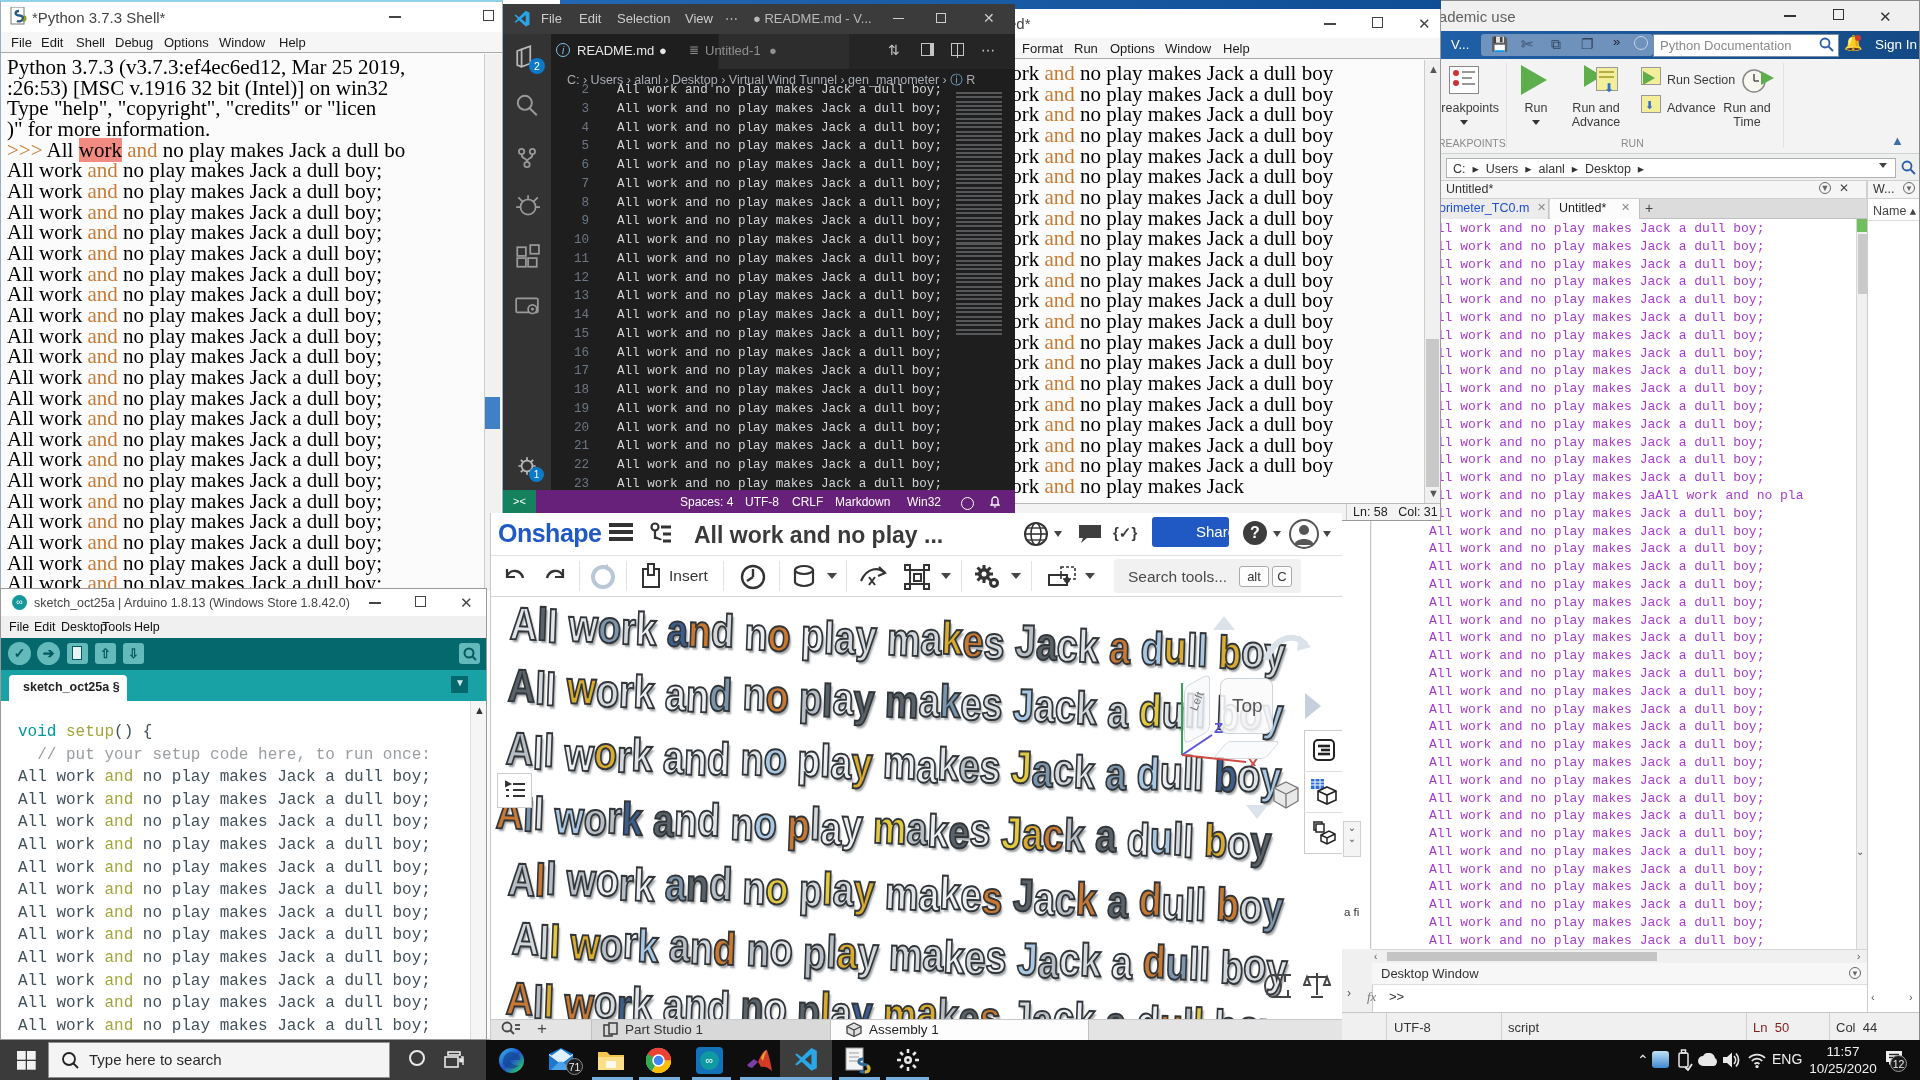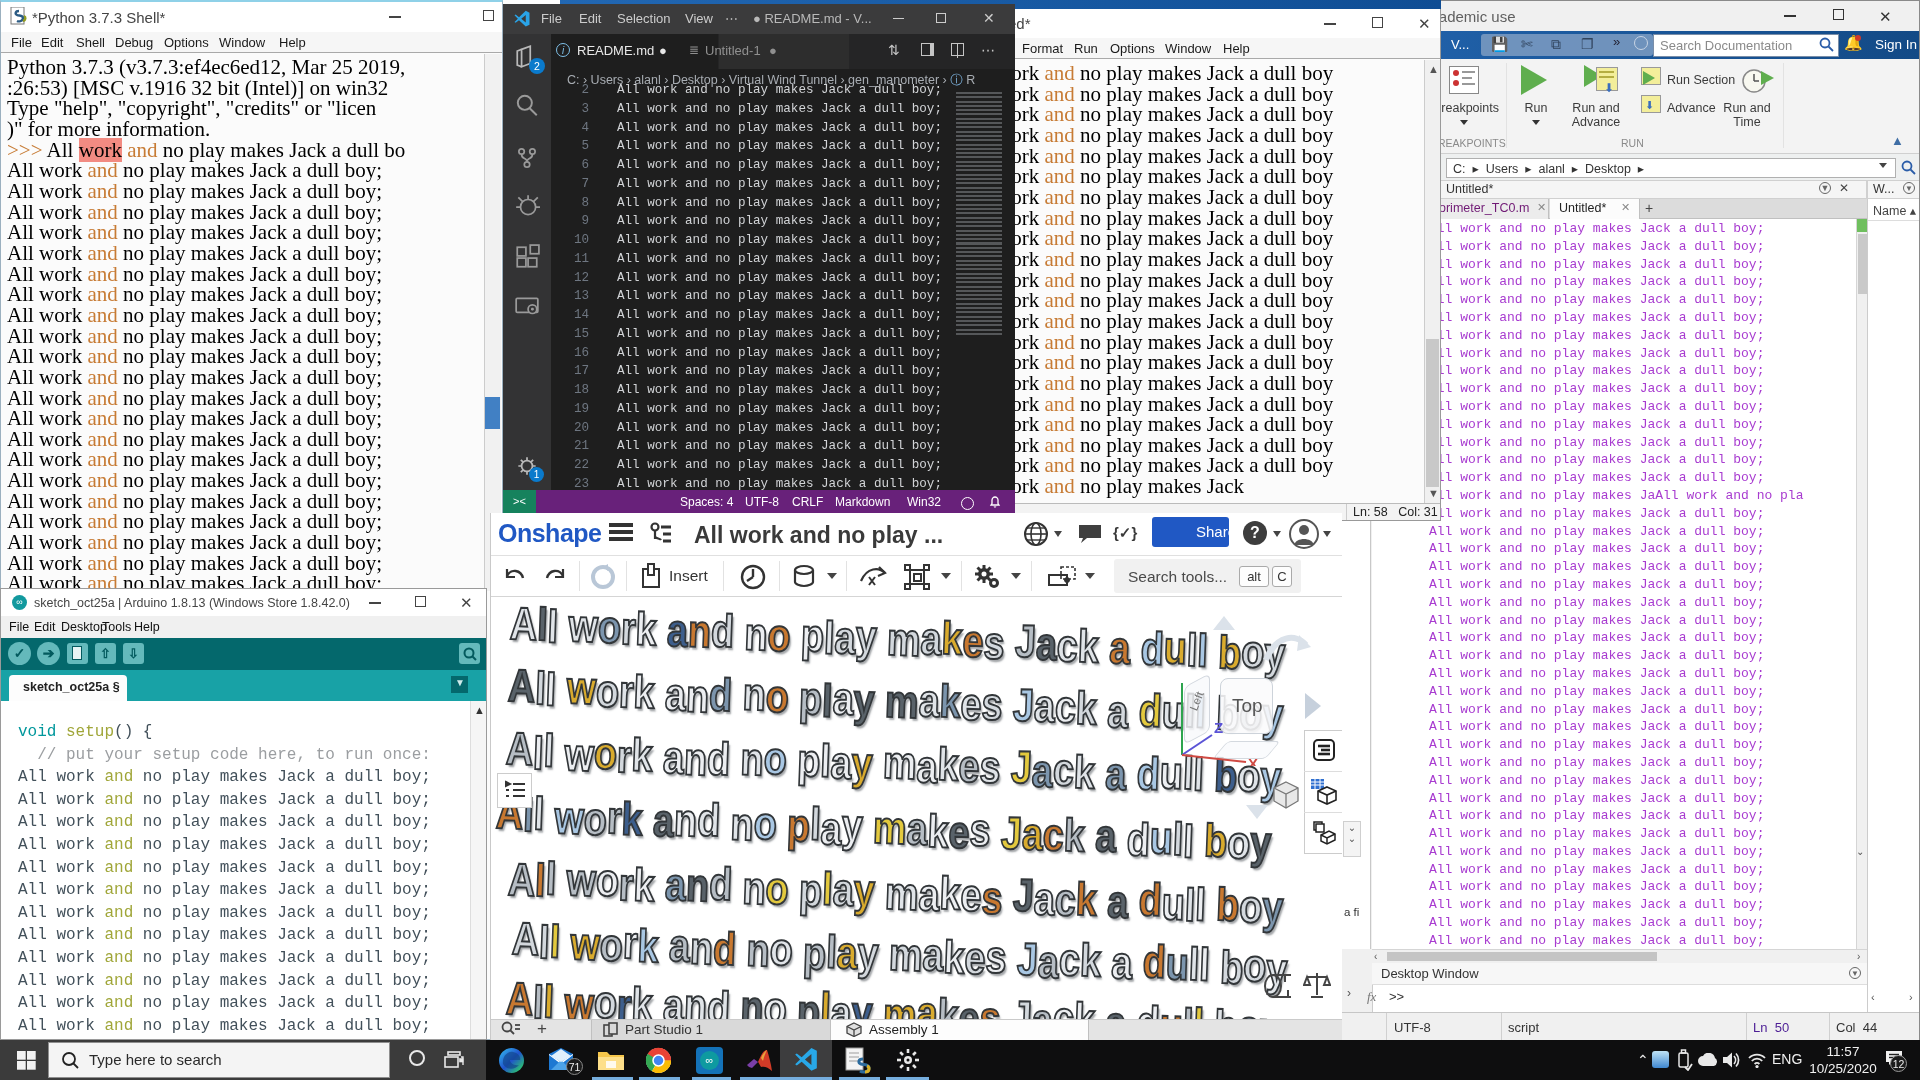--- a/index.html
+++ b/index.html
@@ -109,21 +109,21 @@
     <div class="qbar"></div>
     <div class="abs" style="left:110px;top:36px;font-size:13px;color:#fff;">V...</div>
     <div class="abs" style="left:140px;top:33px;width:172px;height:22px;background:#7e9cc2;border-radius:3px;opacity:.85;"></div>
     <div class="abs" style="left:150px;top:35px;font-size:14px;color:#30435c;">💾</div>
     <div class="abs" style="left:180px;top:35px;font-size:14px;color:#30435c;">✄</div>
     <div class="abs" style="left:210px;top:35px;font-size:14px;color:#30435c;">⧉</div>
     <div class="abs" style="left:240px;top:35px;font-size:14px;color:#30435c;">❐</div>
     <div class="abs" style="left:272px;top:33px;font-size:13px;color:#223;">»</div>
     <div class="abs" style="left:293px;top:35px;width:14px;height:14px;border:1.5px solid #c8d4e4;border-radius:50%;"></div>
     <div class="abs" style="left:312px;top:33px;width:186px;height:23px;background:#fff;border:1px solid #7a8ea8;"></div>
-    <div class="abs" style="left:319px;top:37px;font-size:13px;color:#8a8a8a;">Search Documentation</div>
+    <div class="abs" style="left:319px;top:37px;font-size:13px;color:#8a8a8a;">Python Documentation</div>
     <svg class="abs" style="left:478px;top:36px;" width="16" height="16">
       <circle cx="6" cy="6" r="4.5" fill="none" stroke="#2a5ca8" stroke-width="1.8"></circle>
       <line x1="9.5" y1="9.5" x2="14" y2="14" stroke="#2a5ca8" stroke-width="1.8"></line>
     </svg>
     <div class="abs" style="left:503px;top:33px;font-size:15px;color:#f5c33b;">🔔</div>
     <div class="abs" style="left:514px;top:34px;width:6px;height:6px;background:#d03a2a;border-radius:50%;"></div>
     <div class="abs" style="left:534px;top:36px;font-size:13.5px;color:#fff;">Sign In</div>
 <div class="ribbon"></div>
     <div class="abs" style="left:108px;top:65px;width:30px;height:28px;background:#fff;border:1px solid #888;"></div>
     <div class="abs" style="left:112px;top:69px;width:6px;height:6px;background:#cc3333;border-radius:50%;"></div>
@@ -167,21 +167,21 @@
     <svg class="abs" style="left:560px;top:159px;" width="16" height="16">
       <circle cx="6" cy="6" r="4.5" fill="none" stroke="#2a5ca8" stroke-width="1.8"></circle>
       <line x1="9.5" y1="9.5" x2="14" y2="14" stroke="#2a5ca8" stroke-width="1.8"></line>
     </svg>
     <div class="abs" style="left:0px;top:179px;width:526px;height:19px;background:#f5f5f5;border:1px solid #d0d0d0;"></div>
     <div class="abs" style="left:105px;top:181px;font-size:12.5px;color:#333;">Untitled*</div>
     <div class="abs" style="left:478px;top:181px;width:12px;height:12px;border:1.3px solid #666;border-radius:50%;font-size:9px;color:#666;text-align:center;line-height:11px;">▼</div>
     <div class="abs" style="left:498px;top:180px;font-size:12px;color:#444;">✕</div>
     <div class="abs" style="left:0px;top:198px;width:526px;height:20px;background:#dcdcdc;border-bottom:1px solid #c0c0c0;"></div>
     <div class="abs" style="left:0px;top:198px;width:208px;height:20px;background:#ececec;border-right:1px solid #c0c0c0;"></div>
-    <div class="abs" style="left:98px;top:200px;font-size:12.5px;color:#701a75;">orimeter_TC0.m</div>
+    <div class="abs" style="left:98px;top:200px;font-size:12.5px;color:#1d4ed8;">orimeter_TC0.m</div>
     <div class="abs" style="left:196px;top:200px;font-size:11px;color:#888;">✕</div>
     <div class="abs" style="left:209px;top:198px;width:90px;height:20px;background:#fcfcfc;border-right:1px solid #c0c0c0;"></div>
     <div class="abs" style="left:218px;top:200px;font-size:12.5px;color:#222;">Untitled*</div>
     <div class="abs" style="left:280px;top:200px;font-size:11px;color:#888;">✕</div>
     <div class="abs" style="left:304px;top:199px;font-size:14px;color:#444;">+</div>
 <div class="abs" style="left:0px;top:218px;width:30px;height:730px;background:#fff;border-right:1px solid #c8c8c8;"></div>
     <div class="abs" style="left:2px;top:820px;width:18px;height:36px;background:#f4f4f4;border:1px solid #cfcfcf;font-size:10px;color:#555;text-align:center;">⌄<br>⌄</div>
     <div class="abs" style="left:3px;top:905px;font-size:11.5px;color:#333;text-align:center;">a fi</div>
     <div class="abs" style="left:6px;top:985px;font-size:12px;color:#555;">›</div>
     <div class="abs" style="left:31px;top:218px;width:484px;height:730px;background:#fff;"></div>
@@ -244,21 +244,21 @@
     <div class="abs" style="left:532px;top:181px;font-size:12.5px;color:#333;">W...</div>
     <div class="abs" style="left:562px;top:181px;width:12px;height:12px;border:1.3px solid #666;border-radius:50%;font-size:8px;color:#666;text-align:center;line-height:11px;">▼</div>
     <div class="abs" style="left:526px;top:198px;width:54px;height:814px;background:#fff;border-left:1px solid #ccc;"></div>
     <div class="abs" style="left:532px;top:202px;font-size:12.5px;color:#444;">Name ▴</div>
     <div class="abs" style="left:527px;top:219px;width:53px;height:1px;background:#ddd;"></div>
     <div class="abs" style="left:530px;top:990px;font-size:11px;color:#555;">‹</div>
     <div class="abs" style="left:568px;top:990px;font-size:11px;color:#555;">›</div>
     <div class="status"></div>
     <div class="abs" style="left:53px;bottom:7px;font-size:13px;color:#333;">UTF-8</div>
     <div class="abs" style="left:167px;bottom:7px;font-size:13px;color:#333;">script</div>
-    <div class="abs" style="left:412px;bottom:7px;font-size:13px;color:#4c1d95;">Ln&nbsp;&nbsp;50</div>
+    <div class="abs" style="left:412px;bottom:7px;font-size:13px;color:#7f1d1d;">Ln&nbsp;&nbsp;50</div>
     <div class="abs" style="left:495px;bottom:7px;font-size:13px;color:#333;">Col&nbsp;&nbsp;44</div>
     <div class="vline" style="left:45px;bottom:1px;height:28px;background:#d0d0d0;"></div>
     <div class="vline" style="left:160px;bottom:1px;height:28px;background:#d0d0d0;"></div>
     <div class="vline" style="left:405px;bottom:1px;height:28px;background:#d0d0d0;"></div>
     <div class="vline" style="left:488px;bottom:1px;height:28px;background:#d0d0d0;"></div>
   </div>
 <div id="idle" class="win">
     <div class="abs" style="left:0;top:0;right:0;height:29px;background:#fff;"></div>
     <div class="abs" style="left:10px;top:6px;font-size:15px;color:#444;">*Untitled*</div>
     <div class="abs" style="left:366px;top:14px;width:12px;height:1.5px;background:#444;"></div>

